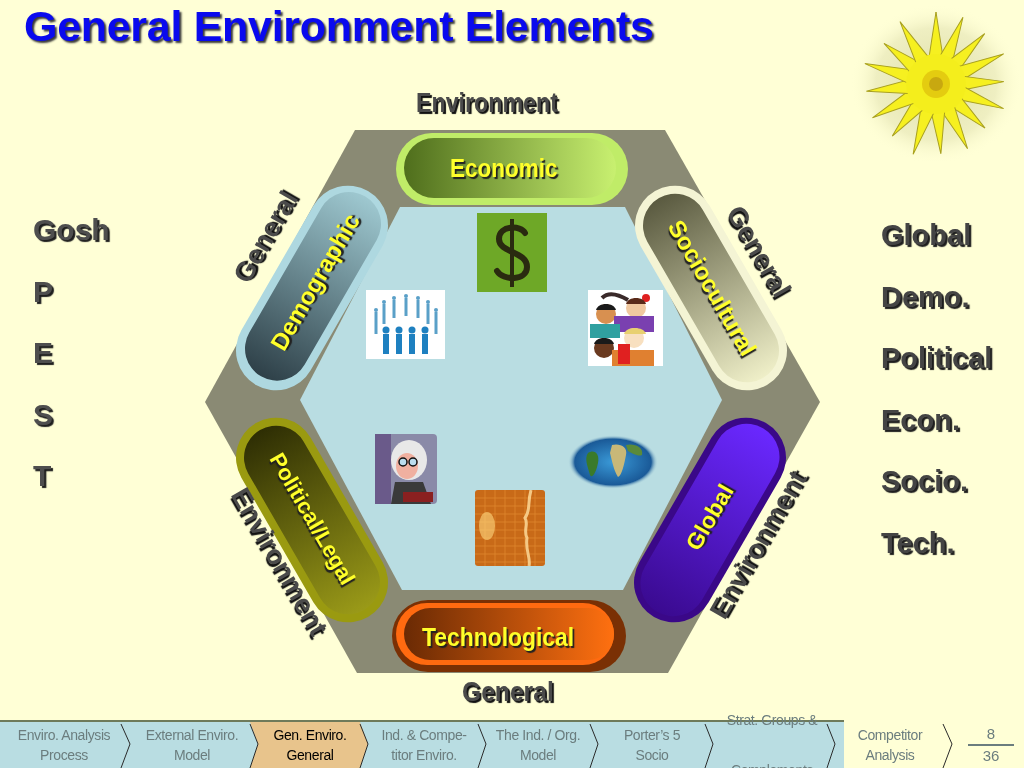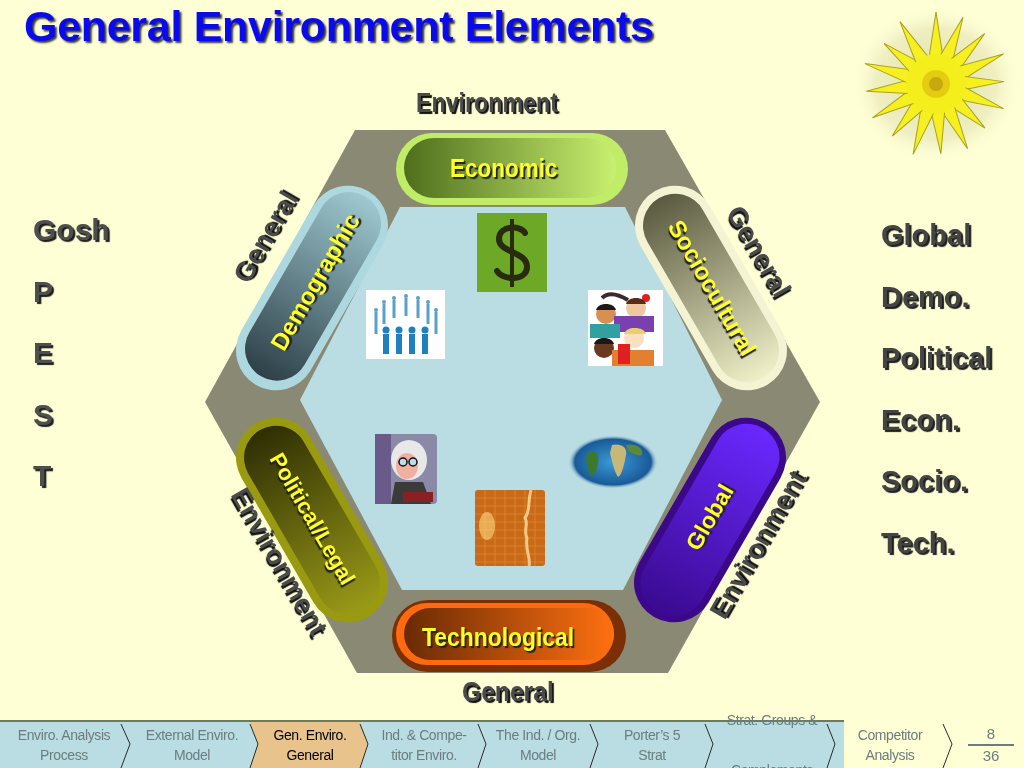--- a/index.html
+++ b/index.html
@@ -296,21 +296,21 @@
   <div class="nav-item" style="left:366px; width:116px;">
     <span>Ind. &amp; Compe-</span>
     <span>titor Enviro.</span>
   </div>
   <div class="nav-item" style="left:482px; width:112px;">
     <span>The Ind. / Org.</span>
     <span>Model</span>
   </div>
   <div class="nav-item" style="left:596px; width:112px;">
     <span>Porter’s 5</span>
-    <span>Strat</span>
+    <span>Socio</span>
   </div>
   <div class="nav-item" style="left:712px; width:120px;gap:30px;">
     <span>Strat. Groups &amp;</span>
     <span>Complements</span>
   </div>
   <div class="nav-item" style="left:832px; width:116px;">
     <span>Competitor</span>
     <span>Analysis</span>
   </div>
   <div class="page-num">

